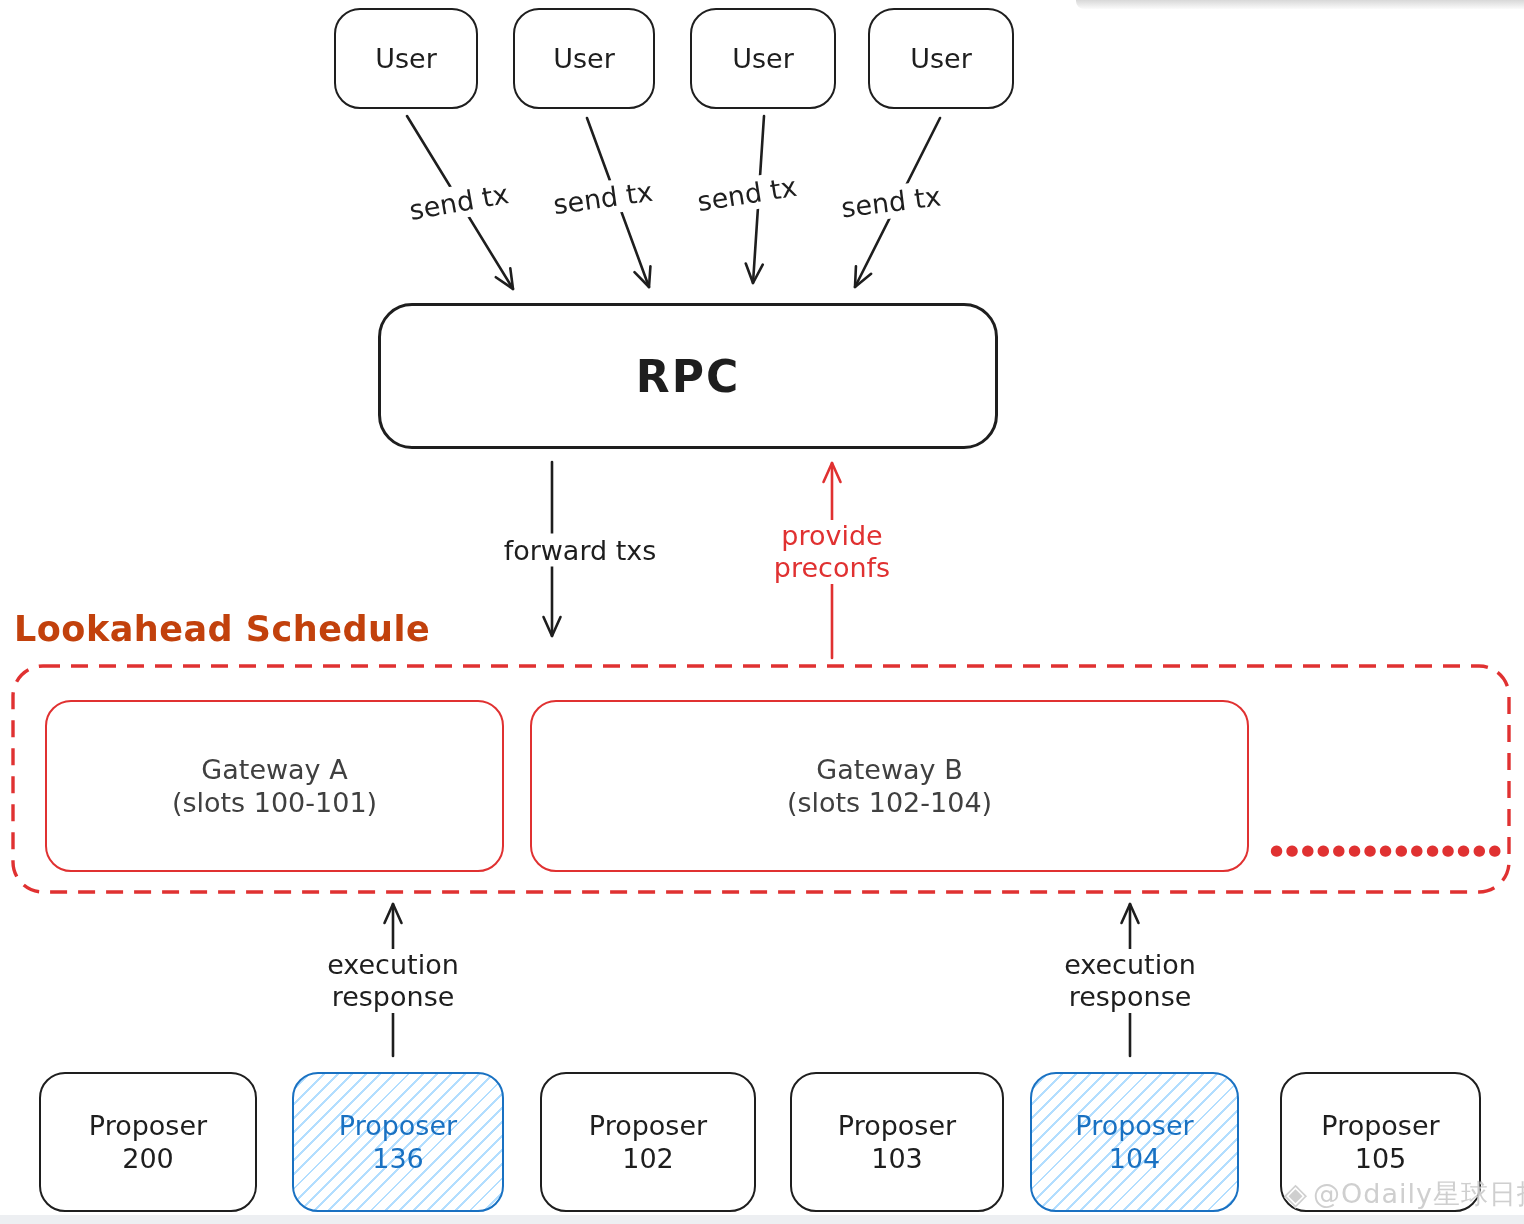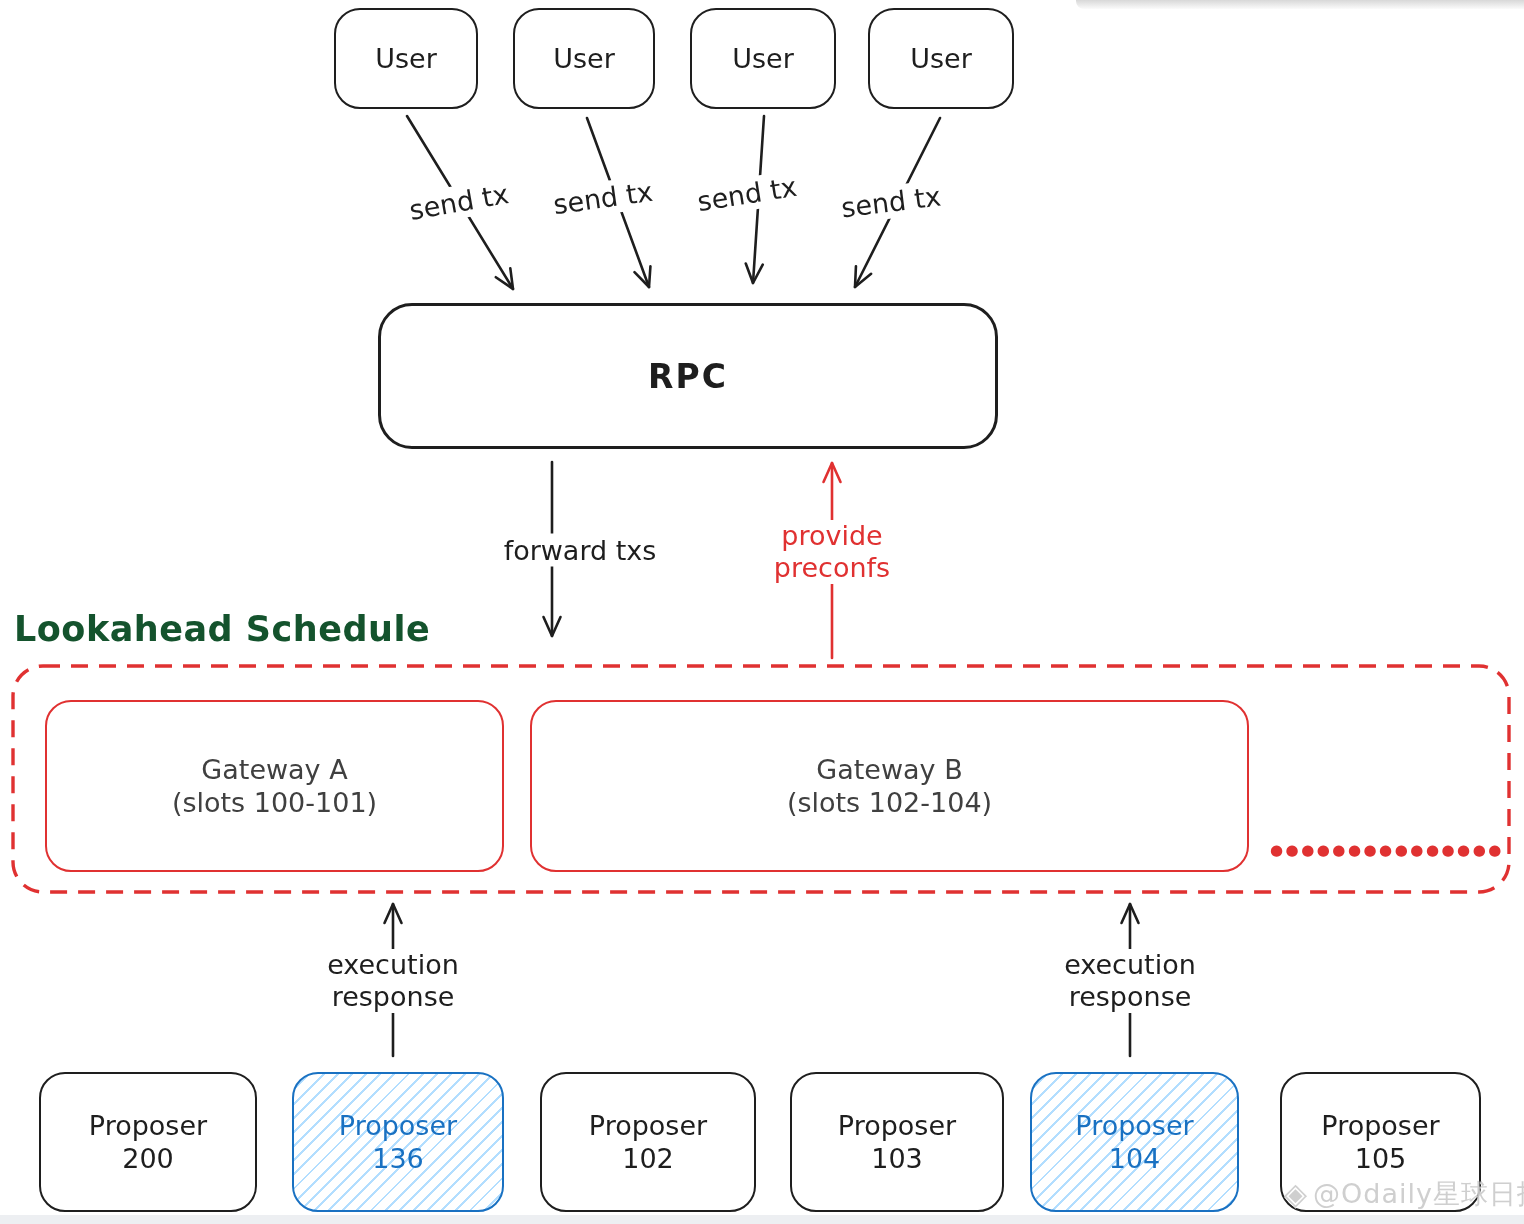--- a/index.html
+++ b/index.html
@@ -4,30 +4,30 @@
 <style>
   html,body{margin:0;padding:0;background:#fff;}
   .canvas{
     position:relative;width:1524px;height:1224px;background:#ffffff;overflow:hidden;
     font-family:"DejaVu Sans","Liberation Sans",sans-serif;color:#1e1e1e;
   }
   .layer{position:absolute;left:0;top:0;pointer-events:none;}
   .box{position:absolute;background:#fff;border:2.6px solid #1e1e1e;border-radius:26px;
        display:flex;flex-direction:column;align-items:center;justify-content:center;
        font-size:27px;line-height:33px;text-align:center;}
-  .rpc{border-width:3px;border-radius:34px;font-size:33px;font-weight:bold;letter-spacing:2px;}
+  .rpc{border-width:3px;border-radius:34px;font-size:44px;font-weight:bold;letter-spacing:2px;}
   .red-box{border:2.4px solid #e03131;color:#404040;background:#fff;border-radius:26px;}
   .blue-box{border-color:#1971c2;color:#1971c2;
     background-image:repeating-linear-gradient(135deg,rgba(165,216,255,.85) 0px,rgba(165,216,255,.85) 2px,transparent 2px,transparent 10px);}
   .lbl{position:absolute;background:#fff;padding:1px 7px;font-size:27px;white-space:nowrap;
        transform:translate(-50%,-50%);text-align:center;}
   .lbl.red{color:#e03131;}
   .two-line{line-height:32px;padding:0 6px;}
   .lookahead-title{position:absolute;left:14px;top:609px;font-size:35px;font-weight:bold;
-       color:#14532d;white-space:nowrap;letter-spacing:.5px;}
+       color:#c2410c;white-space:nowrap;letter-spacing:.5px;}
   .dots{position:absolute;left:1270px;top:841px;color:#e03131;font-size:15px;font-weight:bold;
        letter-spacing:2.5px;white-space:nowrap;}
   .watermark{position:absolute;left:1284px;top:1176px;display:flex;align-items:center;gap:6px;
        color:rgba(178,178,178,.62);text-shadow:0 1px 0 rgba(255,255,255,.8);}
   .watermark .wm-icon{font-size:30px;line-height:30px;}
   .watermark .wm-text{font-size:27px;letter-spacing:1px;white-space:nowrap;}
   .strip-top{position:absolute;left:1076px;top:0;width:448px;height:9px;
        background:linear-gradient(to bottom,#d8d8d8,#fbfbfb);border-bottom-left-radius:8px;}
   .strip-bottom{position:absolute;left:0;top:1215px;width:1524px;height:9px;background:#edeff2;}
 </style>

